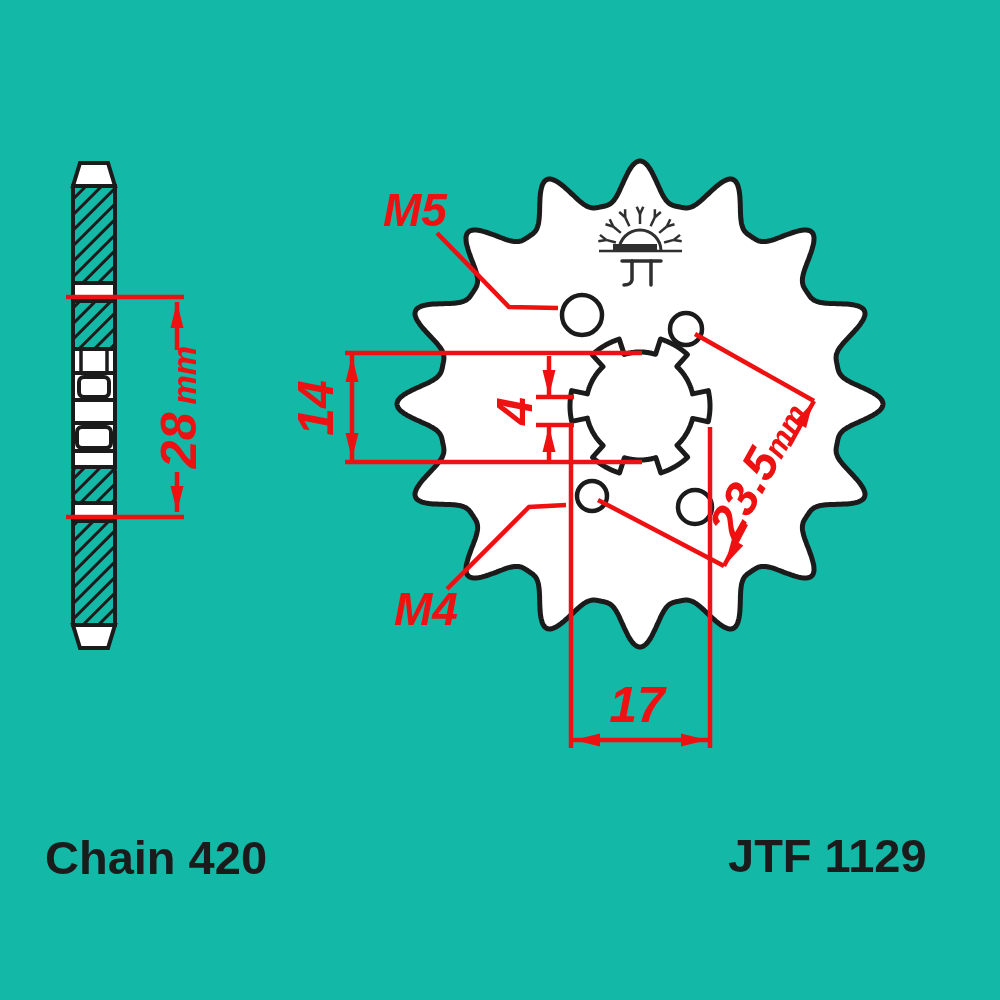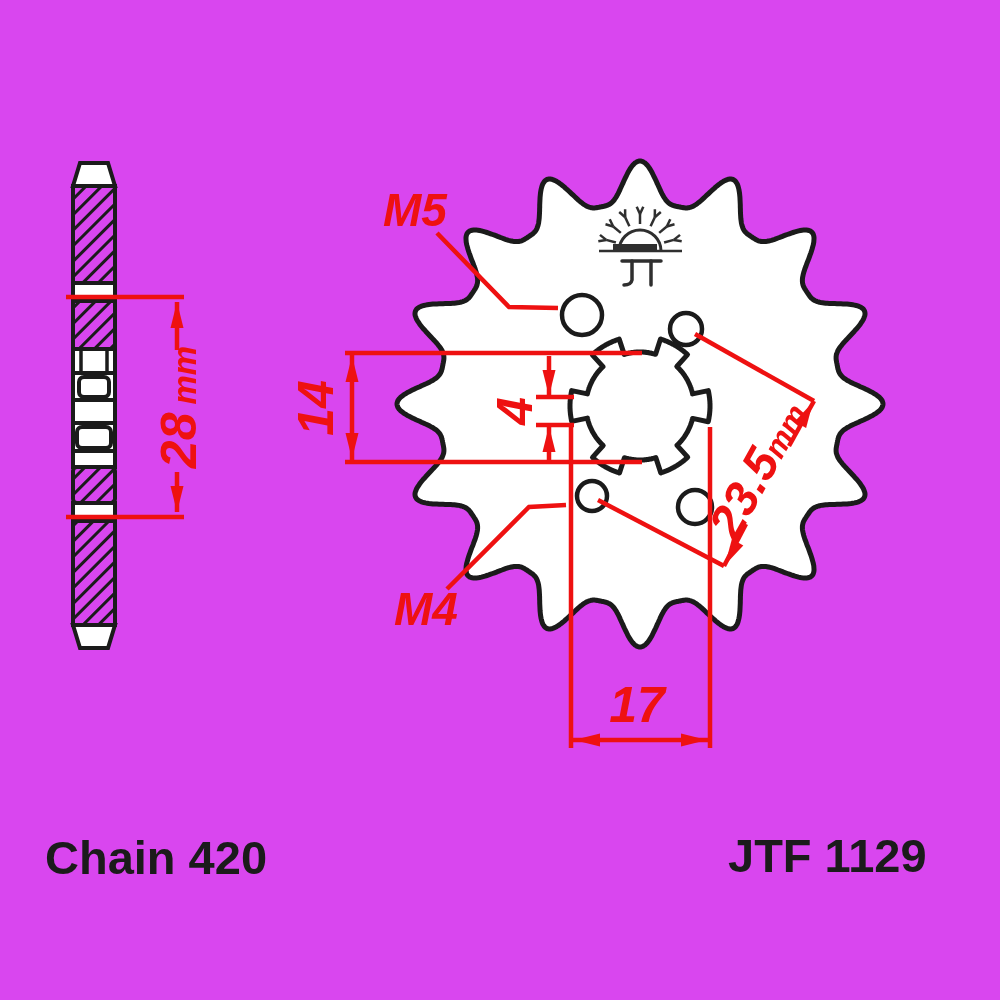--- a/index.html
+++ b/index.html
@@ -1,16 +1,16 @@
 <!DOCTYPE html>
 <html><head>
 <meta charset="utf-8">
 <style>
   html,body{margin:0;padding:0;background:#ffffff;}
-  .canvas{position:relative;width:1000px;height:1000px;background:#d946ef;overflow:hidden;
+  .canvas{position:relative;width:1000px;height:1000px;background:#14b8a6;overflow:hidden;
           font-family:"Liberation Sans","DejaVu Sans",sans-serif;}
   svg{display:block;}
   text{user-select:none;}
   .dim-text{font-style:italic;font-weight:700;}
   .big-label{font-weight:700;}
 </style>
 </head>
 <body>
 
 <div class="canvas">

